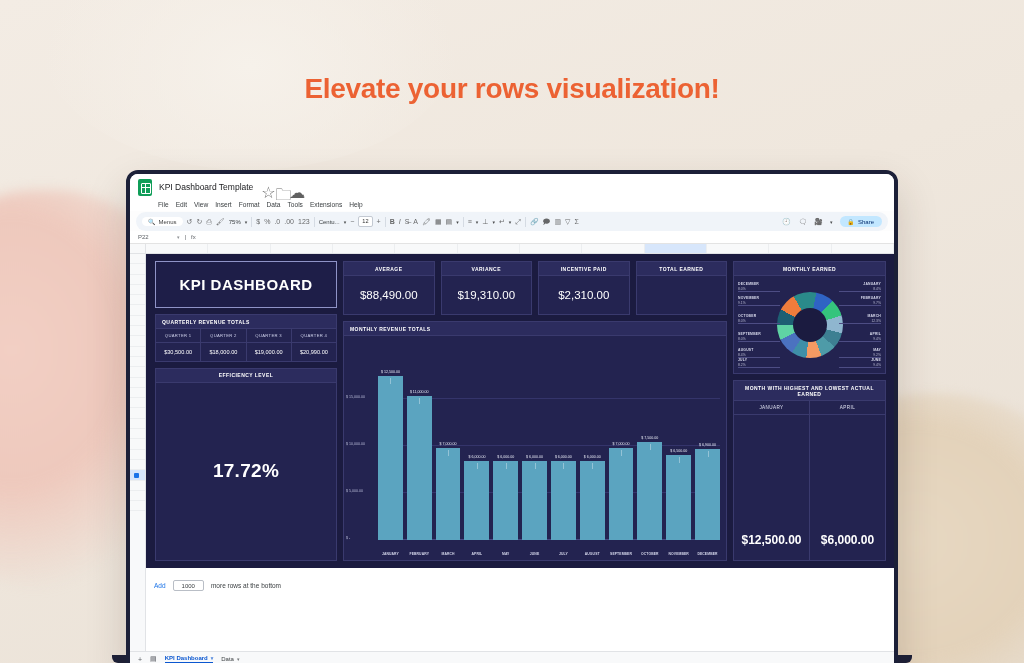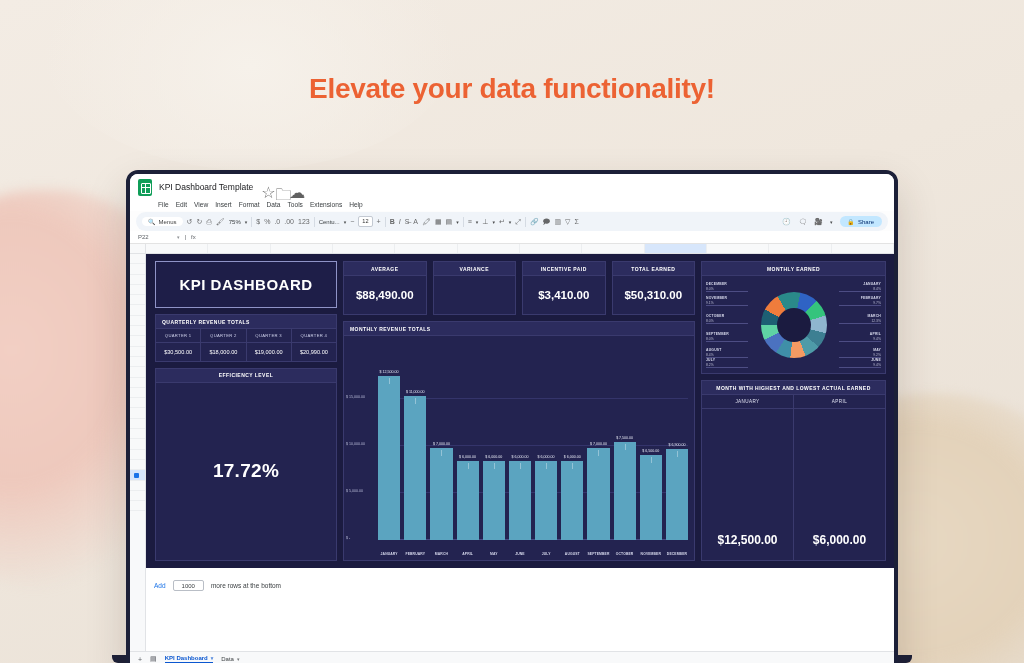--- a/index.html
+++ b/index.html
@@ -120,21 +120,21 @@
     background:#1a73e8; border-radius:1px;
   }
 
   
   .dash {
     position: absolute; left: 16px; top: 10px; right: 0; height: 314px;
     background: #1b1b40; display: flex; gap: 6px; padding: 7px 8px 7px 9px;
   }
   .col-l { width: 182px; display: flex; flex-direction: column; gap: 6px; }
   .col-m { flex: 1; display: flex; flex-direction: column; gap: 6px; }
-  .col-r { width: 185px; display: flex; flex-direction: column; gap: 6px; }
+  .col-r { width: 153px; display: flex; flex-direction: column; gap: 6px; }
 
   .panel { background: #232350; border: 1px solid #3a3a6e; }
   .panel-hdr {
     background: #2c2c5e; color: #fff; font-size: 5px; font-weight: bold;
     letter-spacing: .45px; text-align: center; padding: 3.5px 0; border-bottom: 1px solid #3a3a6e;
   }
   .panel-hdr.left { text-align: left; padding-left: 6px; }
 
   .title-box {
     border: 1.5px solid #8f93c7; background: #1e1e48;
@@ -152,21 +152,21 @@
   .big-panel { flex: 1; display: flex; flex-direction: column; }
   .big-val {
     flex: 1; display: flex; align-items: center; justify-content: center;
     color: #fff; font-size: 19px; font-weight: bold; letter-spacing: .3px;
   }
 
   .kpi-row { display: flex; gap: 6px; height: 54px; }
   .kpi { flex: 1; display: flex; flex-direction: column; }
   .kpi .v {
     flex: 1; display: flex; align-items: center; justify-content: center;
-    color: #fff; font-size: 11.5px; font-weight: bold;
+    color: #fff; font-size: 11.5px; font-weight: normal;
   }
 
   
   .chart-panel { flex: 1; display: flex; flex-direction: column; }
   .chart-area { flex: 1; position: relative; padding: 7px 6px 0 34px; }
   .gridline { position: absolute; left: 34px; right: 6px; height: 1px; background: #34346b; }
   .ytick { position: absolute; left: 2px; font-size: 3.6px; color: #b9bcd8; transform: translateY(-50%); }
   .bars { position: absolute; left: 34px; right: 6px; top: 7px; bottom: 20px;
           display: flex; align-items: flex-end; gap: 4px; }
   .barcol { flex: 1; display: flex; flex-direction: column; align-items: center; justify-content: flex-end; height: 100%; }
@@ -234,21 +234,21 @@
 <body>
 
 <div class="bg-wrap">
   <div class="bg-base"></div>
   <div class="bg-blob-top"></div>
   <div class="bg-blob-pink"></div>
   <div class="bg-blob-tan"></div>
 </div>
 
 <div class="headline">
-  <div class="main">Elevate your data functionality!</div>
+  <div class="main">Elevate your rows visualization!</div>
 </div>
 
 <div class="laptop-base"></div>
 
 <div class="laptop">
 
   <div class="gs-titlebar">
     <div class="gs-logo"></div>
     <div class="gs-title">KPI Dashboard Template</div>
     <div class="gs-title-icons">
@@ -418,28 +418,28 @@
       </div>
 
       <div class="col-m">
         <div class="kpi-row">
           <div class="panel kpi">
             <div class="panel-hdr">AVERAGE</div>
             <div class="v">$88,490.00</div>
           </div>
           <div class="panel kpi">
             <div class="panel-hdr">VARIANCE</div>
+            <div class="v">$19,310.00</div>
           </div>
           <div class="panel kpi">
             <div class="panel-hdr">INCENTIVE PAID</div>
-            <div class="v">$3,410.00</div>
+            <div class="v">$2,310.00</div>
           </div>
           <div class="panel kpi">
             <div class="panel-hdr">TOTAL EARNED</div>
-            <div class="v">$50,310.00</div>
           </div>
         </div>
 
         <div class="panel chart-panel">
           <div class="panel-hdr left">MONTHLY REVENUE TOTALS</div>
           <div class="chart-area" id="barchart">
               <div class="gridline" style="bottom: 161px;"></div>
               <div class="ytick" style="bottom: 159px;">$ 15,000.00</div>
               <div class="gridline" style="bottom: 114px;"></div>
               <div class="ytick" style="bottom: 112px;">$ 10,000.00</div>

